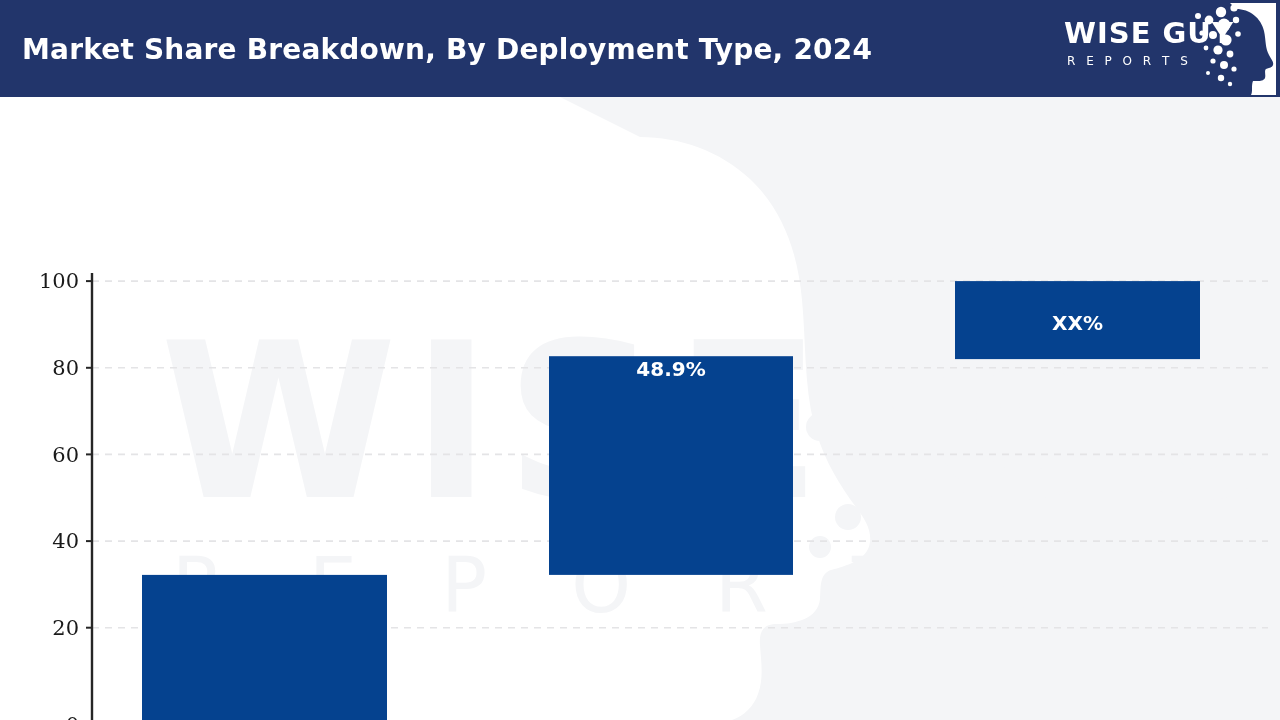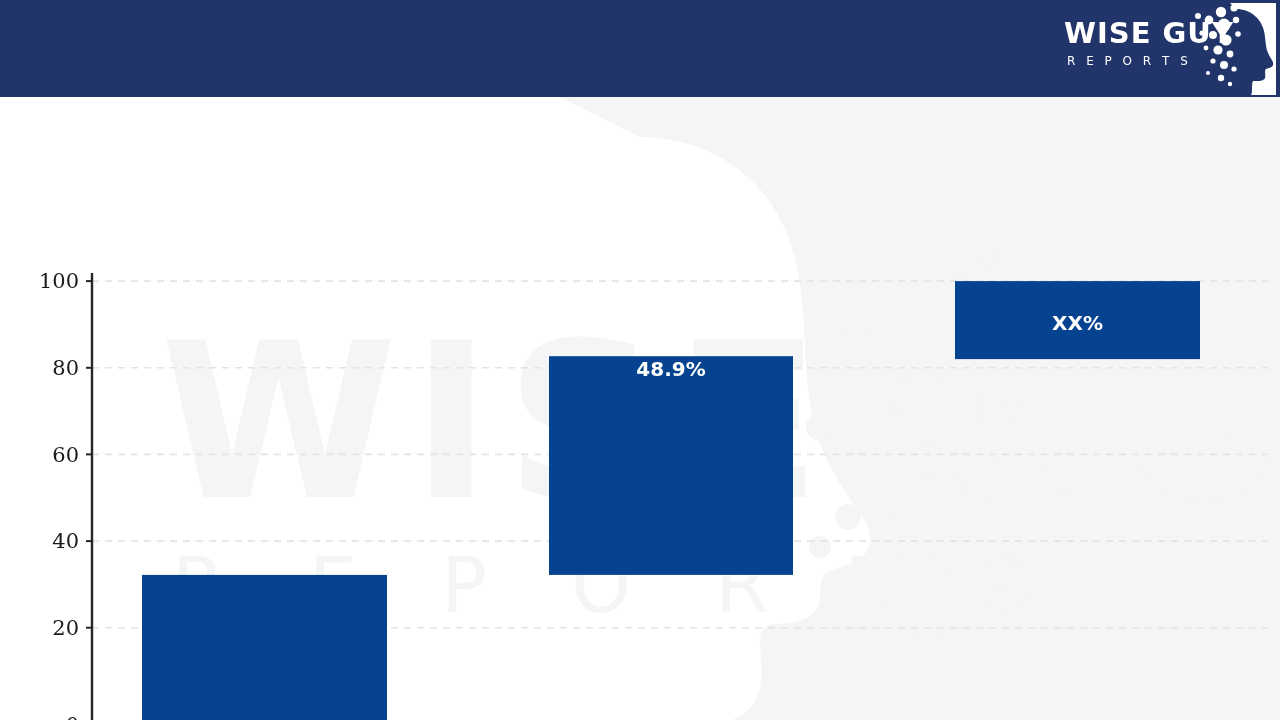--- a/index.html
+++ b/index.html
@@ -103,20 +103,21 @@
     stroke: #262626;
     stroke-width: 2;
   }
 </style>
 </head>
 <body>
 
 <div id="page">
 
   <div id="header-band">
+    <div id="chart-title">Market Share Breakdown, By Deployment Type, 2024</div>
 
     <svg id="brand-logo" viewBox="0 0 218 92">
       <text x="6" y="40" font-family="DejaVu Sans, sans-serif" font-size="29" font-weight="bold" fill="#ffffff" letter-spacing="1">WISE GUY</text>
       <text x="9" y="62" font-family="DejaVu Sans, sans-serif" font-size="12" fill="#ffffff" letter-spacing="3.5">R E P O R T S</text>
       <g fill="#ffffff">
         <path d="M178 6 c14 0 25 9 28 22 c2 9 1 17 5 24 c2 4 5 7 4 10 c-1 3 -5 3 -7 4
                  c-2 2 0 6 -1 9 c-2 4 -8 3 -12 3 c-2 5 0 10 -2 14 H218 V0 H172 z"></path>
         <circle cx="163" cy="9" r="5.2"></circle>
         <circle cx="176" cy="5" r="3.6"></circle>
         <circle cx="151" cy="17" r="4.4"></circle>

